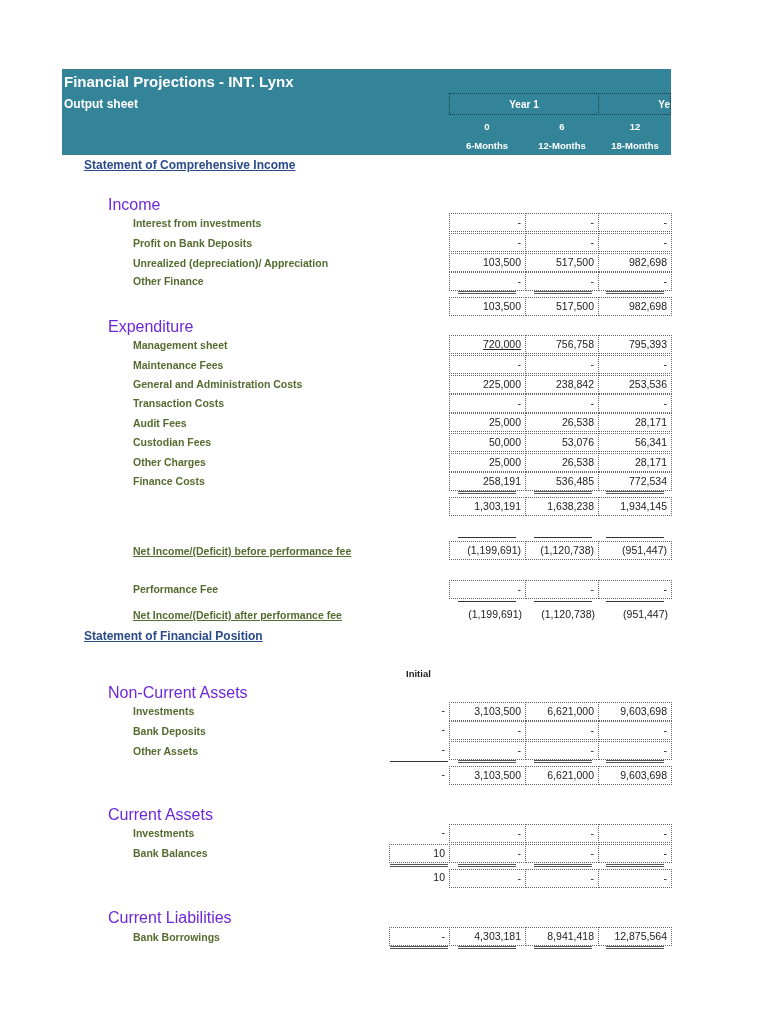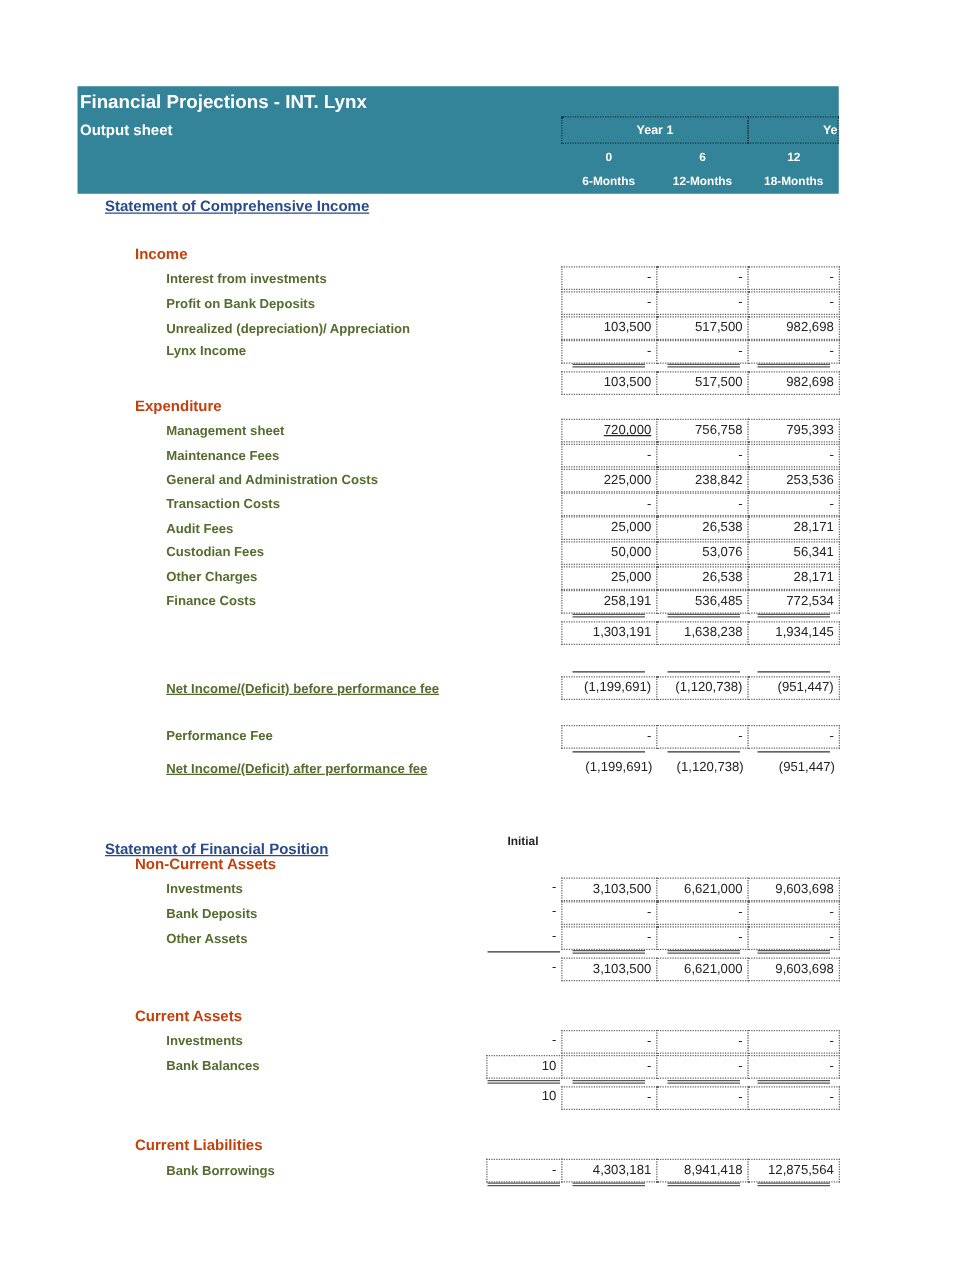--- a/index.html
+++ b/index.html
@@ -5,21 +5,21 @@
   html, body { margin:0; padding:0; }
   body { width:768px; height:1024px; background:#ffffff; position:relative; overflow:hidden;
          font-family:"Liberation Sans", sans-serif; }
   .header { position:absolute; left:62px; top:69px; width:609px; height:86px; background:#338399; }
   .title { position:absolute; left:64px; top:73px; color:#fff; font-weight:bold; font-size:15px; }
   .subtitle { position:absolute; left:64px; top:97px; color:#fff; font-weight:bold; font-size:12px; }
   .yearbox { position:absolute; top:93px; height:22px; border:1px dotted #1a3a44; color:#fff;
              font-weight:bold; font-size:10px; display:flex; align-items:center; justify-content:center; box-sizing:border-box; }
   .hcell { position:absolute; color:#fff; font-weight:bold; font-size:9.5px; text-align:center; width:74px; }
   .sec { position:absolute; left:84px; color:#2a4a8a; font-weight:bold; font-size:12px; text-decoration:underline; }
-  .cat { position:absolute; left:108px; color:#c2410c; font-weight:bold; font-size:12px; }
+  .cat { position:absolute; left:108px; color:#6d28d9; font-weight:normal; font-size:16px; }
   .lbl { position:absolute; left:133px; color:#556b2f; font-weight:bold; font-size:10.5px; }
   .lbl.u { text-decoration:underline; }
   .cell { position:absolute; height:19px; border:1px dotted #666; box-sizing:border-box; font-size:10.5px;
           color:#222; text-align:right; padding-right:4px; line-height:17px; background:#fff; }
   .plain { position:absolute; height:19px; box-sizing:border-box; font-size:10.5px; color:#222; text-align:right; padding-right:4px; line-height:17px; }
   .uline { position:absolute; height:3px; border-top:1px solid #555; border-bottom:1px solid #555; box-sizing:border-box; }
   .sline { position:absolute; height:1px; background:#333; }
   .init { position:absolute; left:406px; top:668px; font-size:9.5px; font-weight:bold; color:#222; }
 </style>
 </head>
@@ -48,21 +48,21 @@
 <div class="lbl" style="top:237px;">Profit on Bank Deposits</div>
 <div class="cell" style="left:449px;top:233px;width:77px;">-</div>
 <div class="cell" style="left:525px;top:233px;width:74px;">-</div>
 <div class="cell" style="left:598px;top:233px;width:74px;">-</div>
 
 <div class="lbl" style="top:257px;">Unrealized (depreciation)/ Appreciation</div>
 <div class="cell" style="left:449px;top:253px;width:77px;">103,500</div>
 <div class="cell" style="left:525px;top:253px;width:74px;">517,500</div>
 <div class="cell" style="left:598px;top:253px;width:74px;">982,698</div>
 
-<div class="lbl" style="top:275px;">Lynx Income</div>
+<div class="lbl" style="top:275px;">Other Finance</div>
 <div class="cell" style="left:449px;top:272px;width:77px;">-</div>
 <div class="cell" style="left:525px;top:272px;width:74px;">-</div>
 <div class="cell" style="left:598px;top:272px;width:74px;">-</div>
 
 <div class="uline" style="left:458px;top:291px;width:58px;"></div>
 <div class="uline" style="left:534px;top:291px;width:58px;"></div>
 <div class="uline" style="left:606px;top:291px;width:58px;"></div>
 
 <div class="cell" style="left:449px;top:297px;width:77px;">103,500</div>
 <div class="cell" style="left:525px;top:297px;width:74px;">517,500</div>
@@ -134,21 +134,21 @@
 
 <div class="sline" style="left:458px;top:601px;width:58px;"></div>
 <div class="sline" style="left:534px;top:601px;width:58px;"></div>
 <div class="sline" style="left:606px;top:601px;width:58px;"></div>
 
 <div class="lbl u" style="top:609px;">Net Income/(Deficit) after performance fee</div>
 <div class="plain" style="left:449px;top:606px;width:77px;">(1,199,691)</div>
 <div class="plain" style="left:525px;top:606px;width:74px;">(1,120,738)</div>
 <div class="plain" style="left:598px;top:606px;width:74px;">(951,447)</div>
 
-<div class="sec" style="top:672px;">Statement of Financial Position</div>
+<div class="sec" style="top:629px;">Statement of Financial Position</div>
 <div class="init">Initial</div>
 
 <div class="cat" style="top:684px;">Non-Current Assets</div>
 
 <div class="lbl" style="top:705px;">Investments</div>
 <div class="plain" style="left:390px;top:702px;width:59px;">-</div>
 <div class="cell" style="left:449px;top:702px;width:77px;">3,103,500</div>
 <div class="cell" style="left:525px;top:702px;width:74px;">6,621,000</div>
 <div class="cell" style="left:598px;top:702px;width:74px;">9,603,698</div>
 

